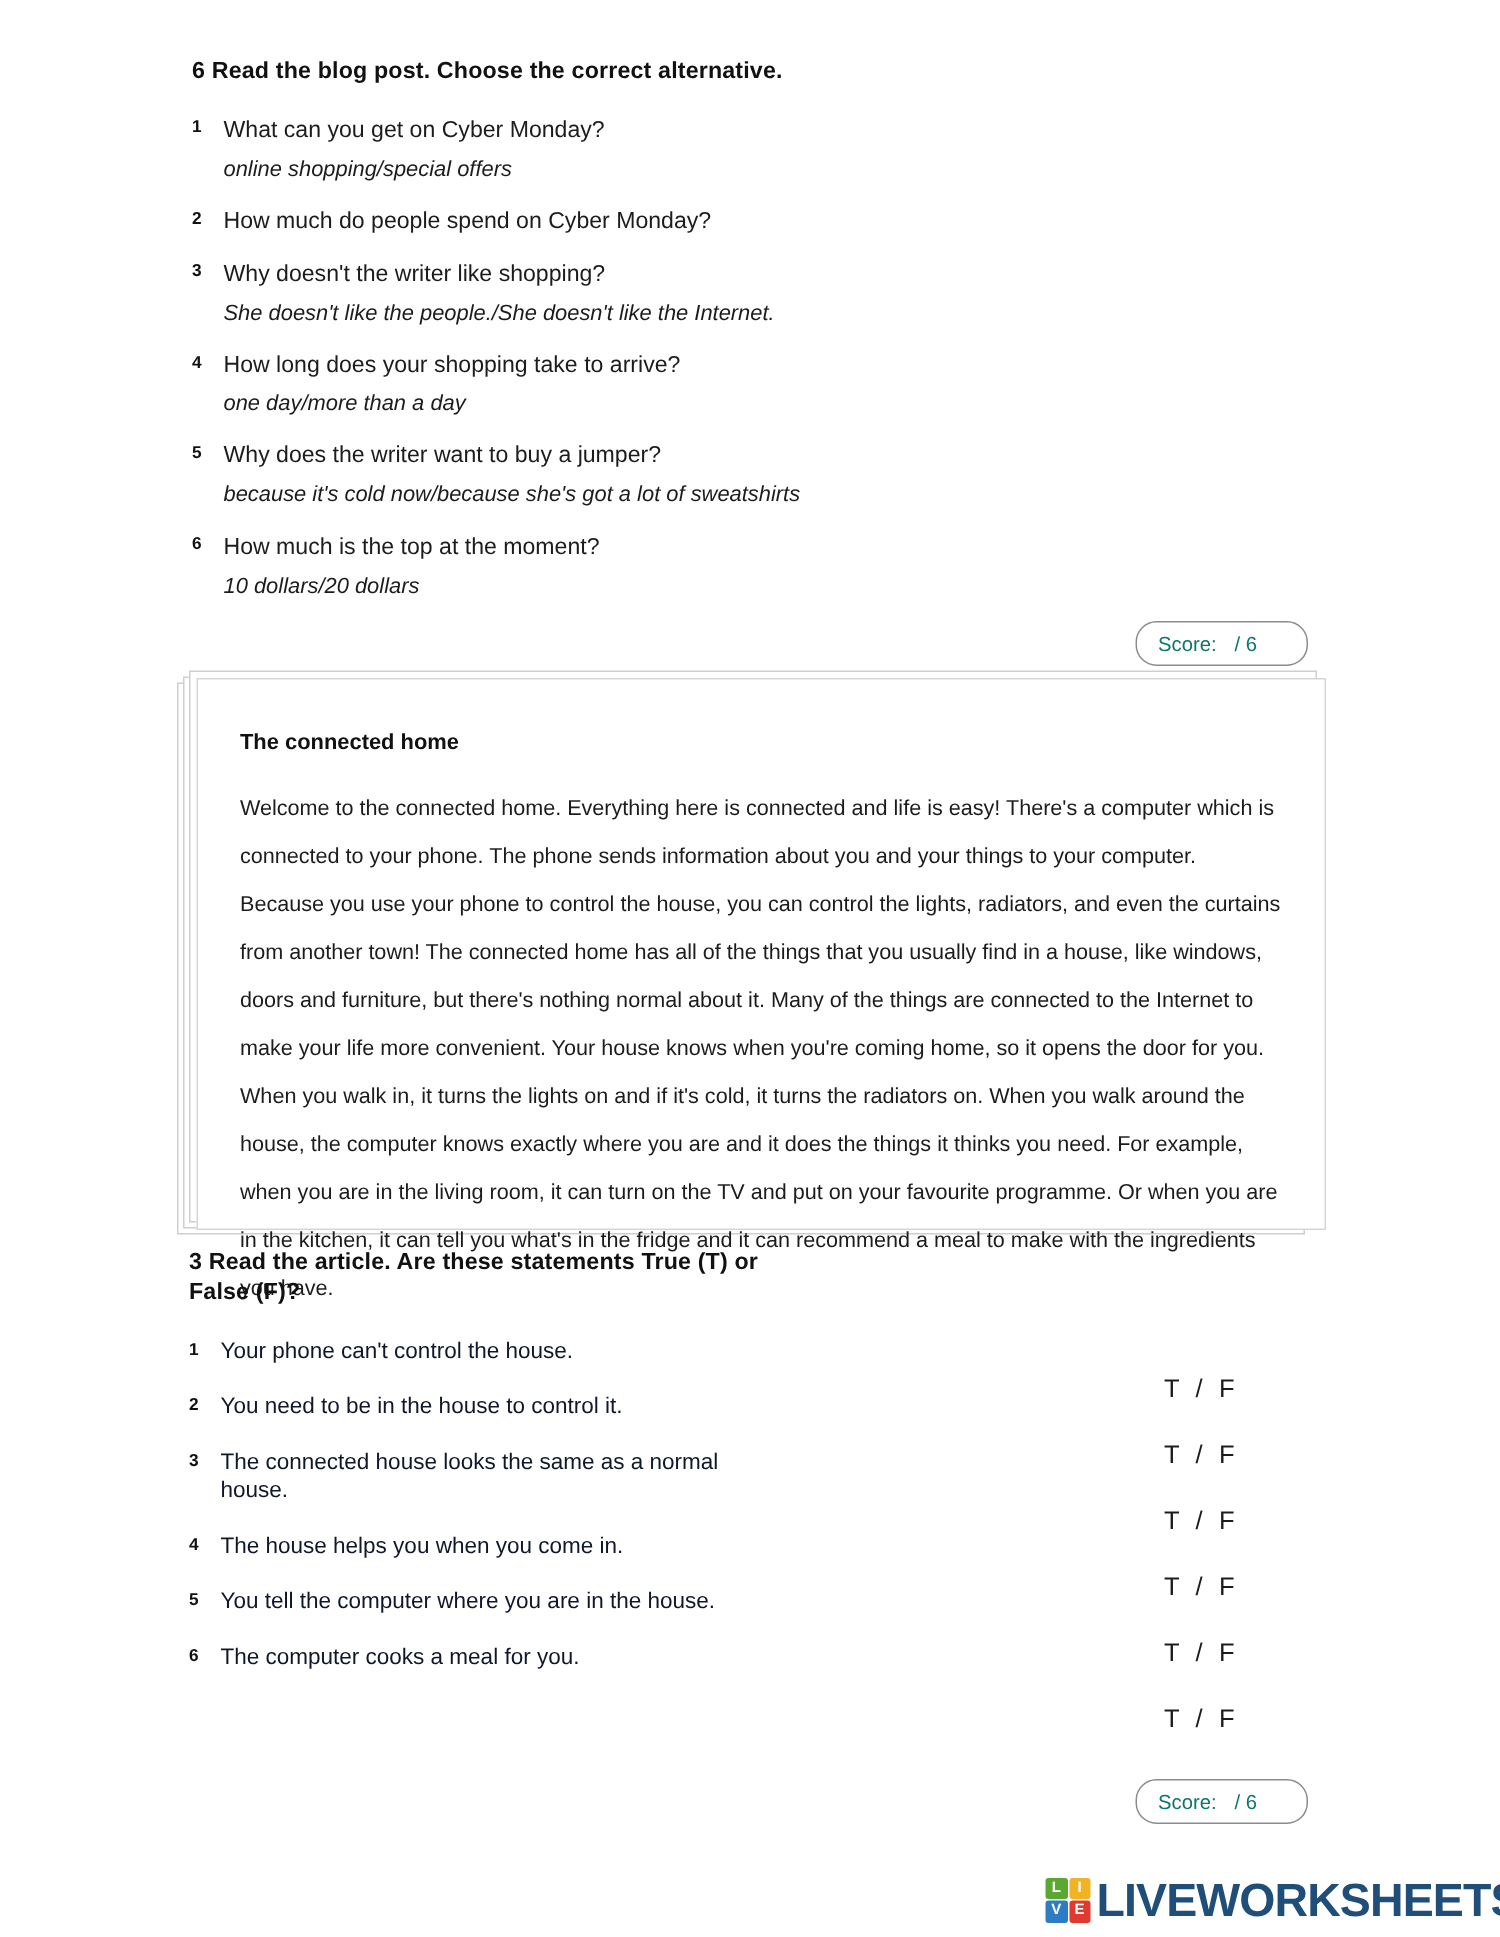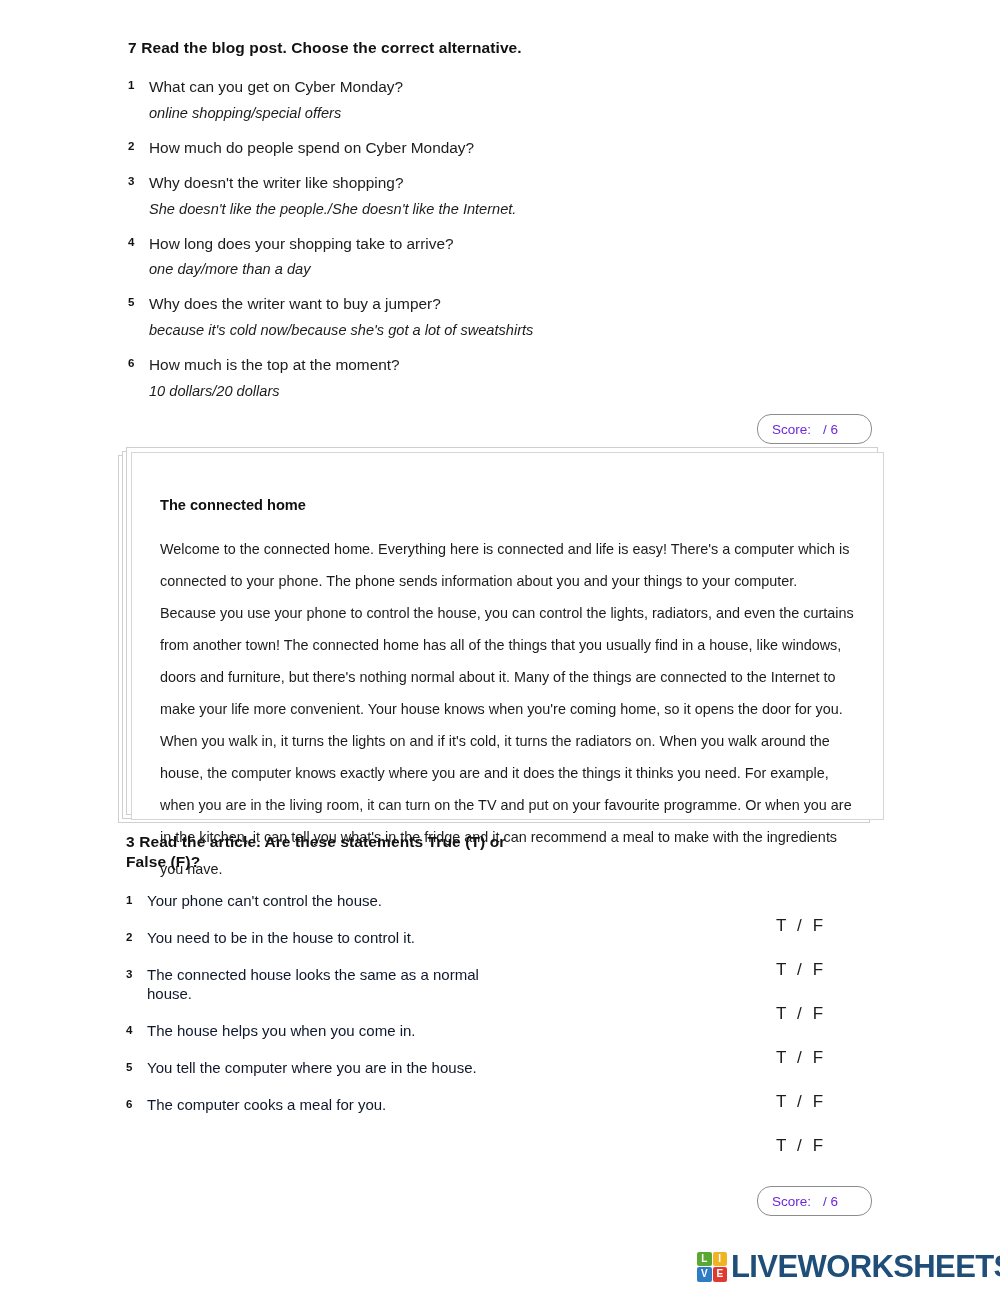--- a/index.html
+++ b/index.html
@@ -76,21 +76,21 @@
     position: absolute;
     border: 1px solid #8c8c8c;
     border-radius: 14px;
     background: #ffffff;
     height: 30px;
     width: 115px;
     display: flex;
     align-items: center;
     padding-left: 14px;
     font-size: 13.5px;
-    color: #6d28d9;
+    color: #0f766e;
   }
   .score-label { margin-right: 12px; }
   .score-value { }
 
   #score-1 { left: 757px; top: 414px; }
   #score-2 { left: 757px; top: 1186px; }
 
   
   .passage-stack {
     position: absolute;
@@ -109,21 +109,21 @@
   .stack-layer.l3 { left: 8px;  top: 0px;  width: 752px; height: 368px; }
 
   .passage-card {
     position: absolute;
     left: 13px;
     top: 5px;
     width: 753px;
     height: 368px;
     background: #ffffff;
     border: 1px solid #d6d6d6;
-    padding: 44px 26px 20px 28px;
+    padding: 34px 26px 20px 28px;
   }
   .passage-title {
     font-size: 14.6px;
     font-weight: bold;
     color: #111111;
     margin: 0 0 20px 0;
   }
   .passage-body {
     font-size: 14.4px;
     line-height: 32px;
@@ -217,21 +217,21 @@
     letter-spacing: -0.6px;
     line-height: 1;
   }
 </style>
 </head>
 <body>
 
 <div class="page">
 
   <section class="exercise2">
-    <div class="ex-heading">7 Read the blog post. Choose the correct alternative.</div>
+    <div class="ex-heading">6 Read the blog post. Choose the correct alternative.</div>
 
     <ul class="q-list">
       <li class="q-item" style="margin-top:19px;">
         <span class="q-num">1</span>
         <div class="q-text">What can you get on Cyber Monday?</div>
         <div class="q-alt">online shopping/special offers</div>
       </li>
       <li class="q-item">
         <span class="q-num">2</span>
         <div class="q-text">How much do people spend on Cyber Monday?</div>

